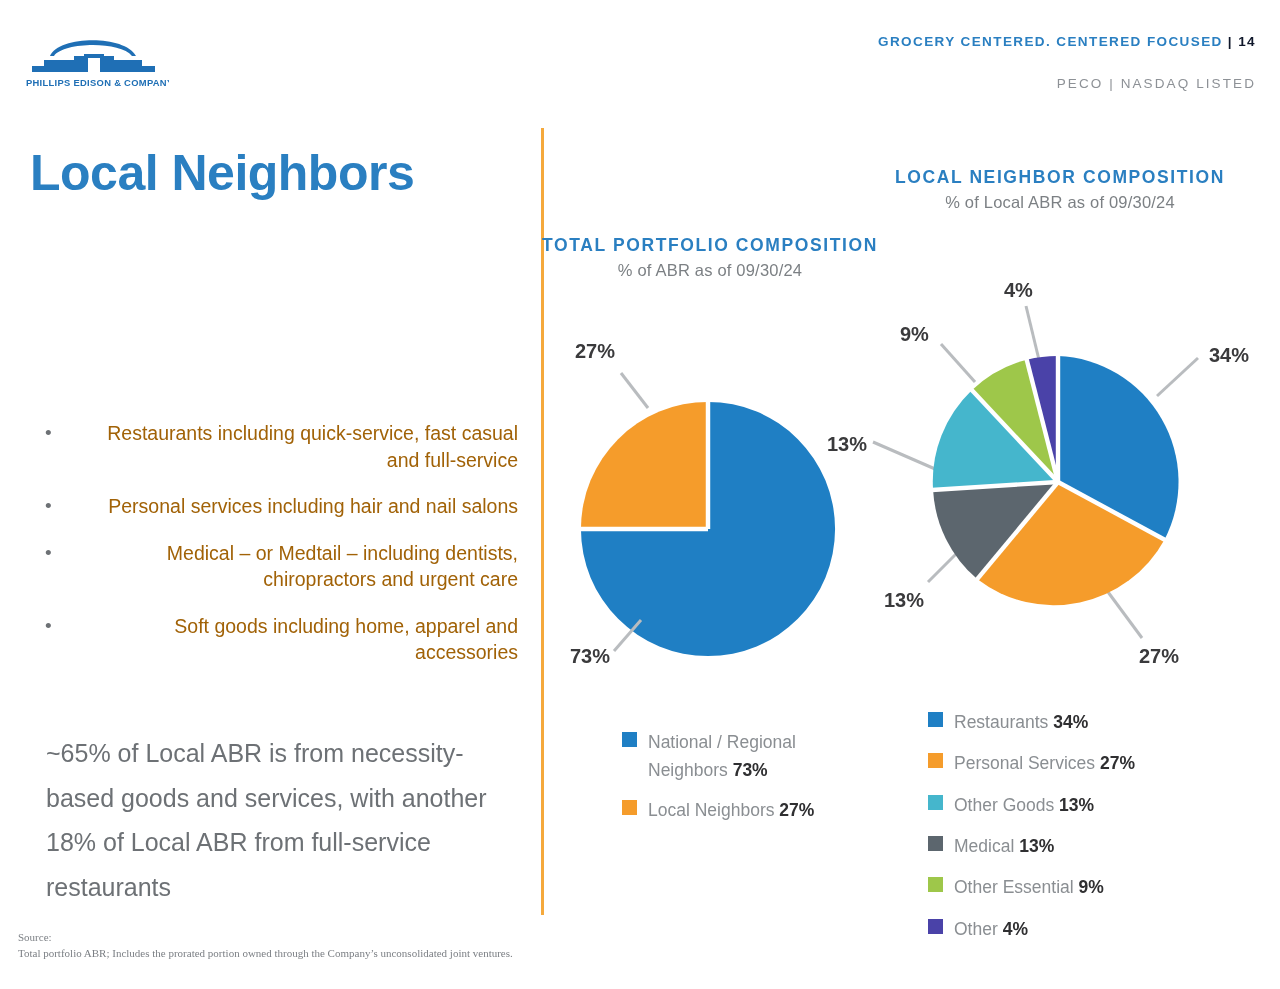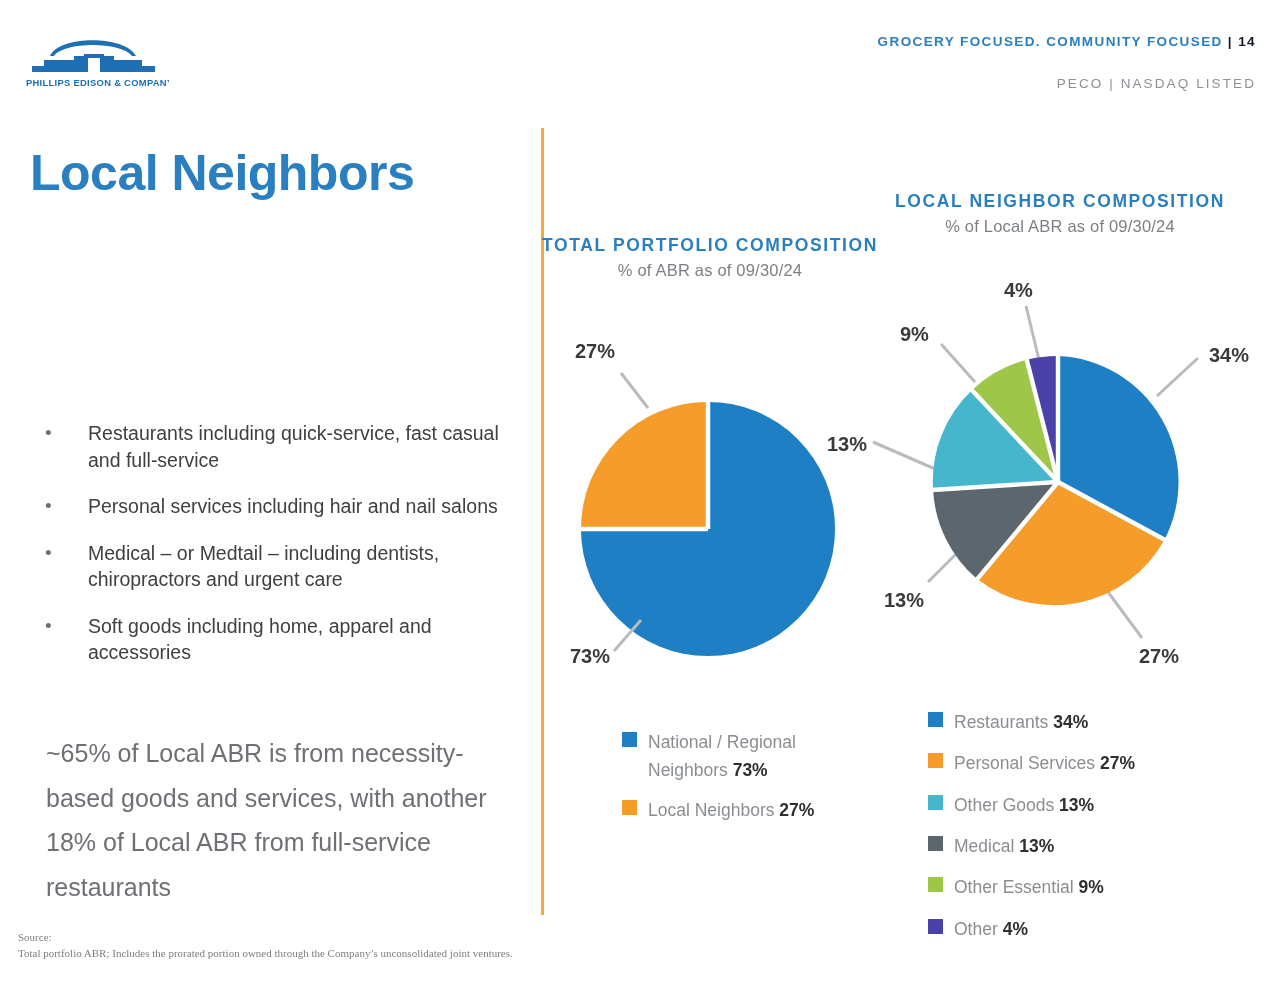--- a/index.html
+++ b/index.html
@@ -100,21 +100,22 @@
     line-height: 1.36;
     color: #6d7175;
     text-align: left;
     padding-left: 5px;
     box-sizing: border-box;
   }
   .bullet .btxt {
     flex: 1 1 auto;
     font-size: 19.5px;
     line-height: 1.36;
-    color: #404040;
+    color: #a16207;
+    text-align: right;
   }
   .closing {
     position: absolute;
     left: 46px;
     top: 706px;
     width: 470px;
     font-size: 25px;
     line-height: 1.78;
     color: #6d7175;
   }
@@ -142,21 +143,21 @@
   }
   .chart-sub {
     display: block;
     color: #7c8084;
     font-weight: normal;
     font-size: 16.5px;
     letter-spacing: 0.2px;
     margin-top: 3px;
   }
   #tp-title { left: 530px; top: 234px; width: 360px; }
-  #ln-title { left: 880px; top: 190px; width: 360px; }
+  #ln-title { left: 880px; top: 166px; width: 360px; }
 
   
   .pie {
     position: absolute;
     border-radius: 50%;
   }
   #pie-total {
     left: 577px;
     top: 398px;
     width: 262px;
@@ -212,21 +213,21 @@
     <svg width="145" height="62" viewBox="0 0 145 62" xmlns="http://www.w3.org/2000/svg" aria-hidden="true">
       <path d="M26 28 C34 8, 100 6, 112 28 L108 28 C96 13, 40 14, 30 28 Z" fill="#1f6fb5"></path>
       <path d="M8 44 L8 38 L20 38 L20 32 L50 32 L50 28 L60 28 L60 44 Z" fill="#1f6fb5"></path>
       <path d="M60 26 L60 44 L64 44 L64 30 L76 30 L76 44 L80 44 L80 26 Z" fill="#1f6fb5"></path>
       <path d="M80 28 L90 28 L90 32 L118 32 L118 38 L131 38 L131 44 L80 44 Z" fill="#1f6fb5"></path>
       <text x="2" y="58" font-family="Liberation Sans, sans-serif" font-size="9.4" font-weight="bold" letter-spacing="0.3" fill="#1f6fb5">PHILLIPS EDISON &amp; COMPANY</text>
     </svg>
   </div>
 
   <div class="hdr-line1">
-    <span>GROCERY FOCUSED. COMMUNITY FOCUSED</span><span class="pg"> | 14</span>
+    <span>GROCERY CENTERED. CENTERED FOCUSED</span><span class="pg"> | 14</span>
   </div>
   <div class="hdr-line2">PECO | NASDAQ LISTED</div>
 
   <h1 class="title">Local Neighbors</h1>
 
   <div class="divider"></div>
 
 
   <div class="bullets">
     <div class="bullet">

